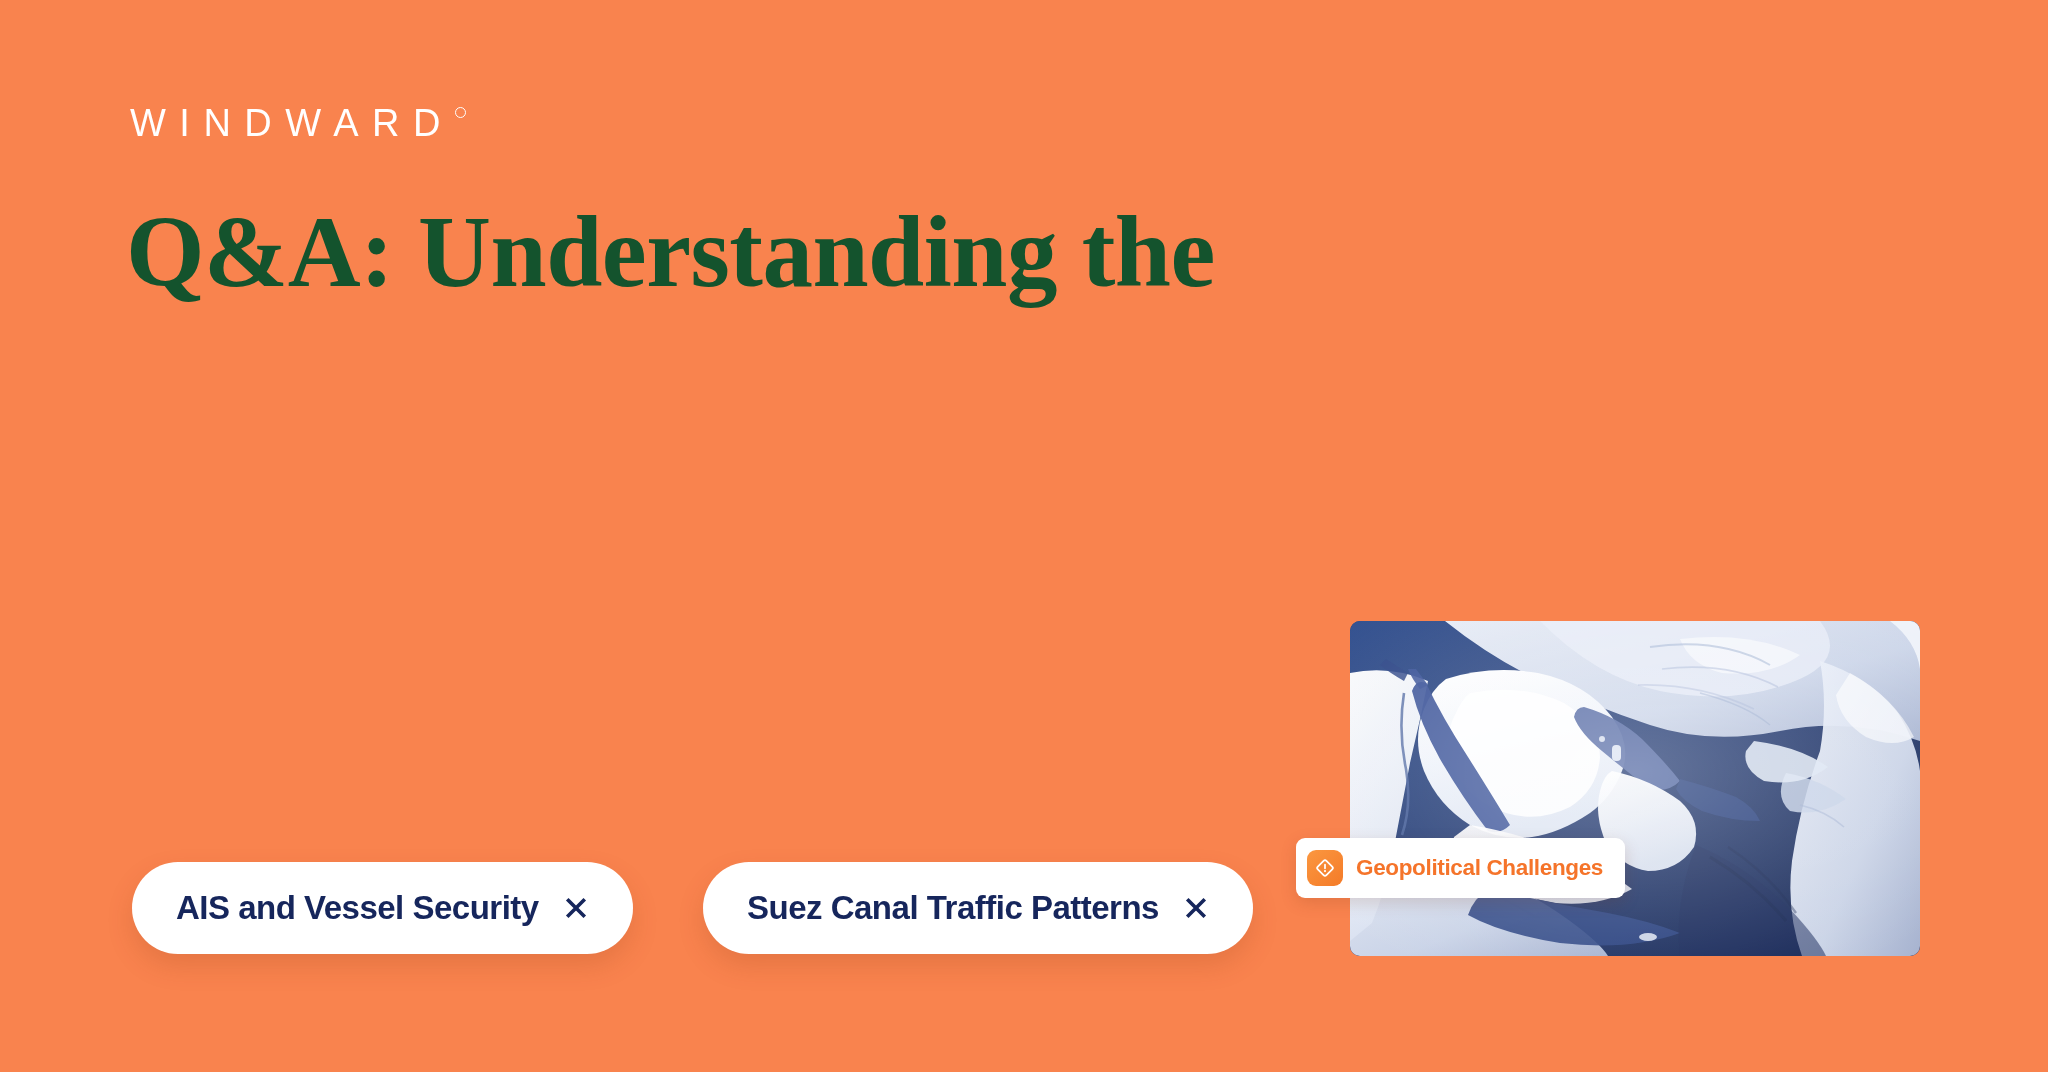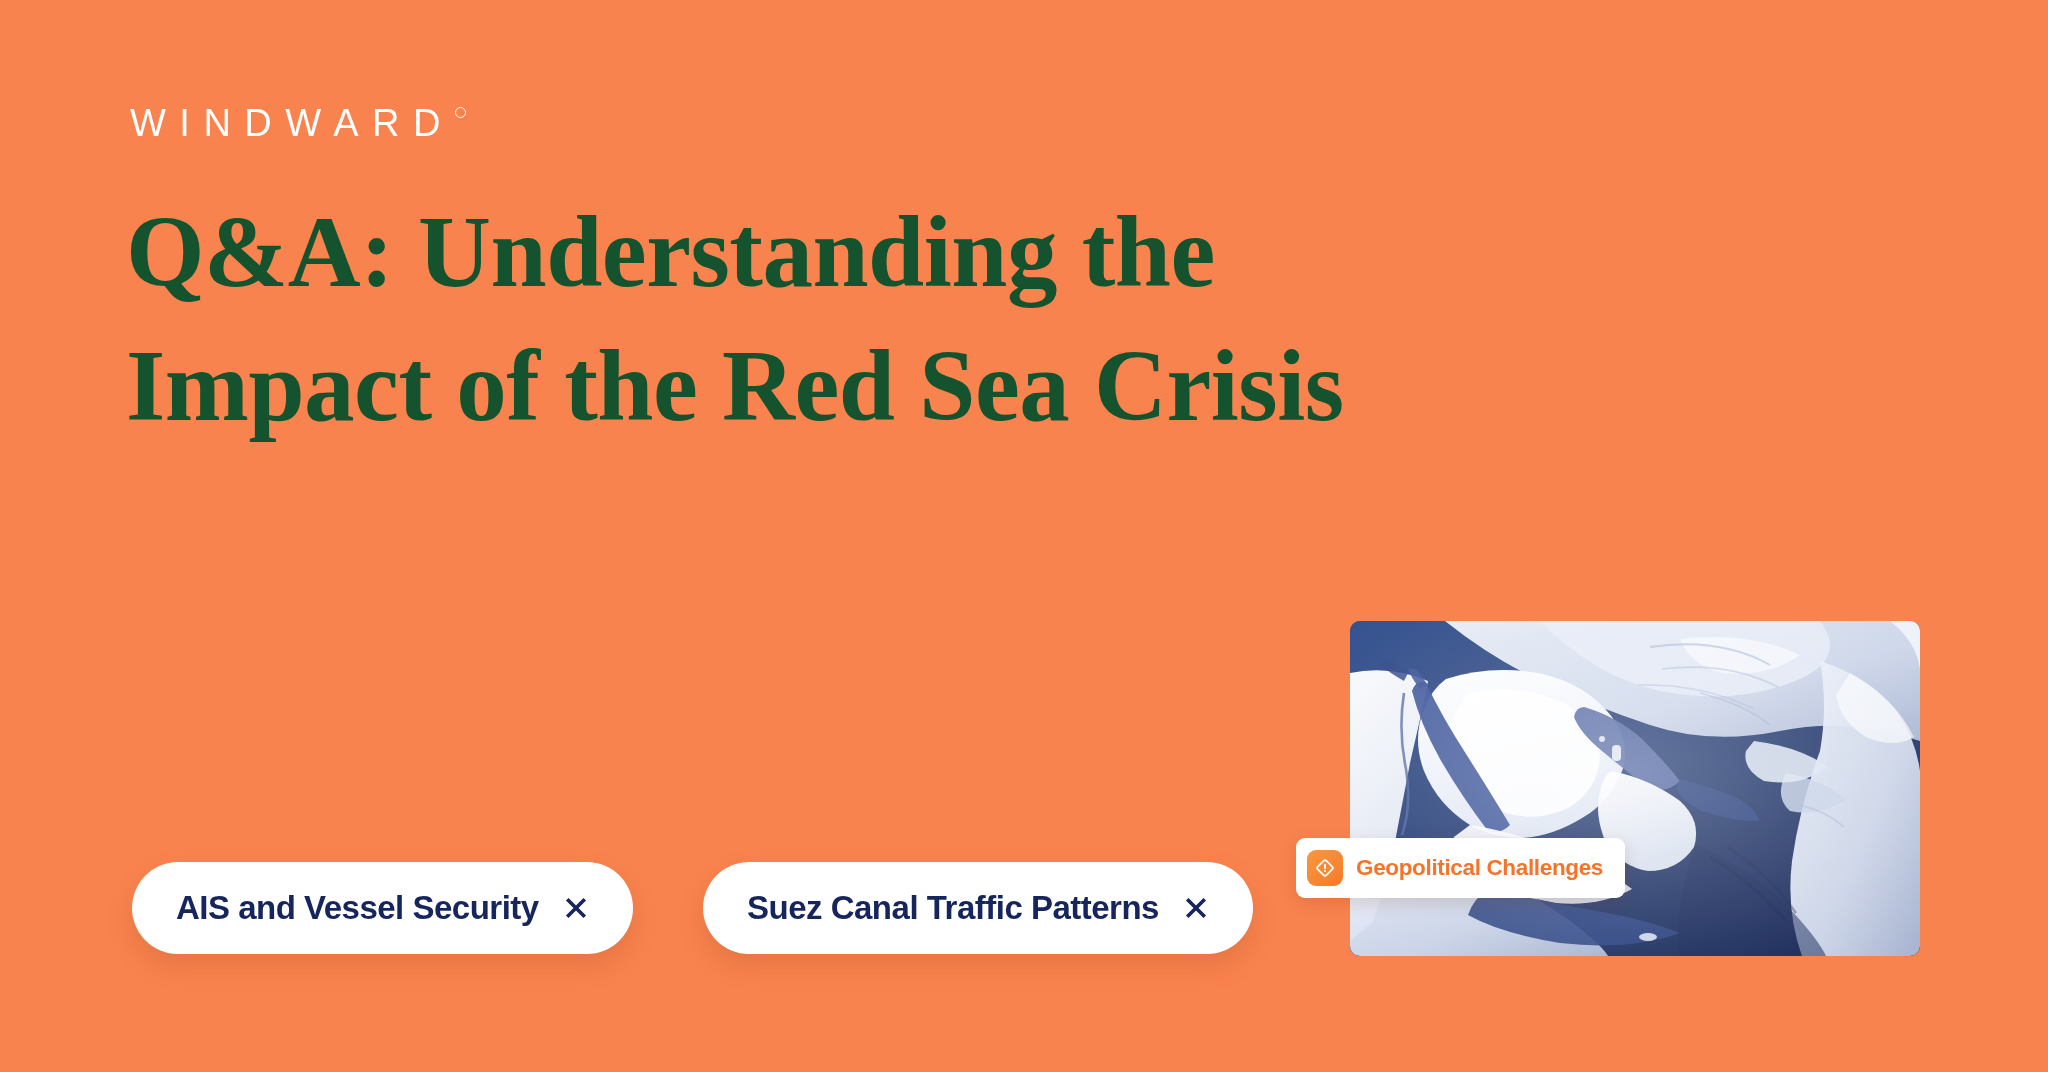--- a/index.html
+++ b/index.html
@@ -151,21 +151,20 @@
 
 <div class="hero">
 
   <div class="brand">
     <span class="brand-word">WINDWARD</span>
     <span class="brand-degree"></span>
   </div>
 
   <h1 class="headline">
     <span class="headline-line">Q&amp;A: Understanding the</span>
-    <span class="headline-line">Impact of the Red Sea Crisis</span>
   </h1>
 
   <div class="map-card">
     <svg class="map-canvas" viewBox="0 0 570 335" preserveAspectRatio="none">
       <defs>
         <linearGradient id="seaDeep" x1="0" y1="0" x2="1" y2="1">
           <stop offset="0%" stop-color="#32508f"></stop>
           <stop offset="55%" stop-color="#22386e"></stop>
           <stop offset="100%" stop-color="#17264f"></stop>
         </linearGradient>

